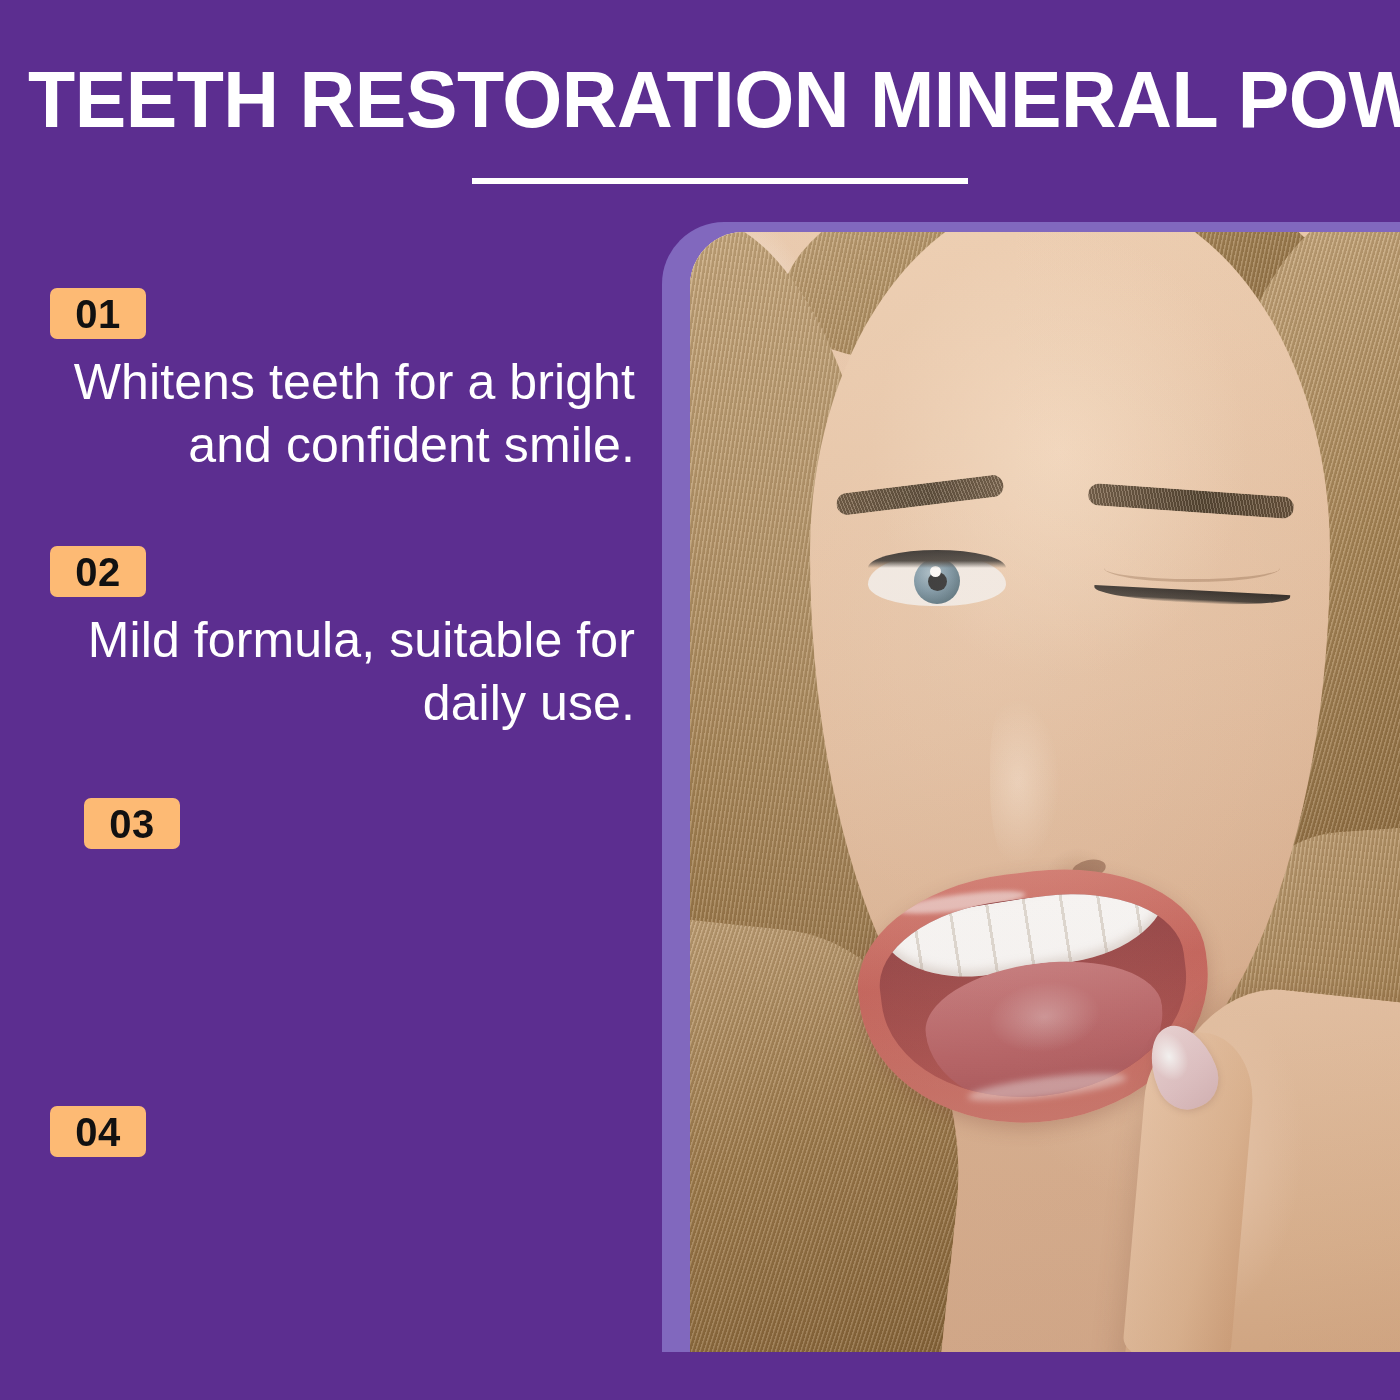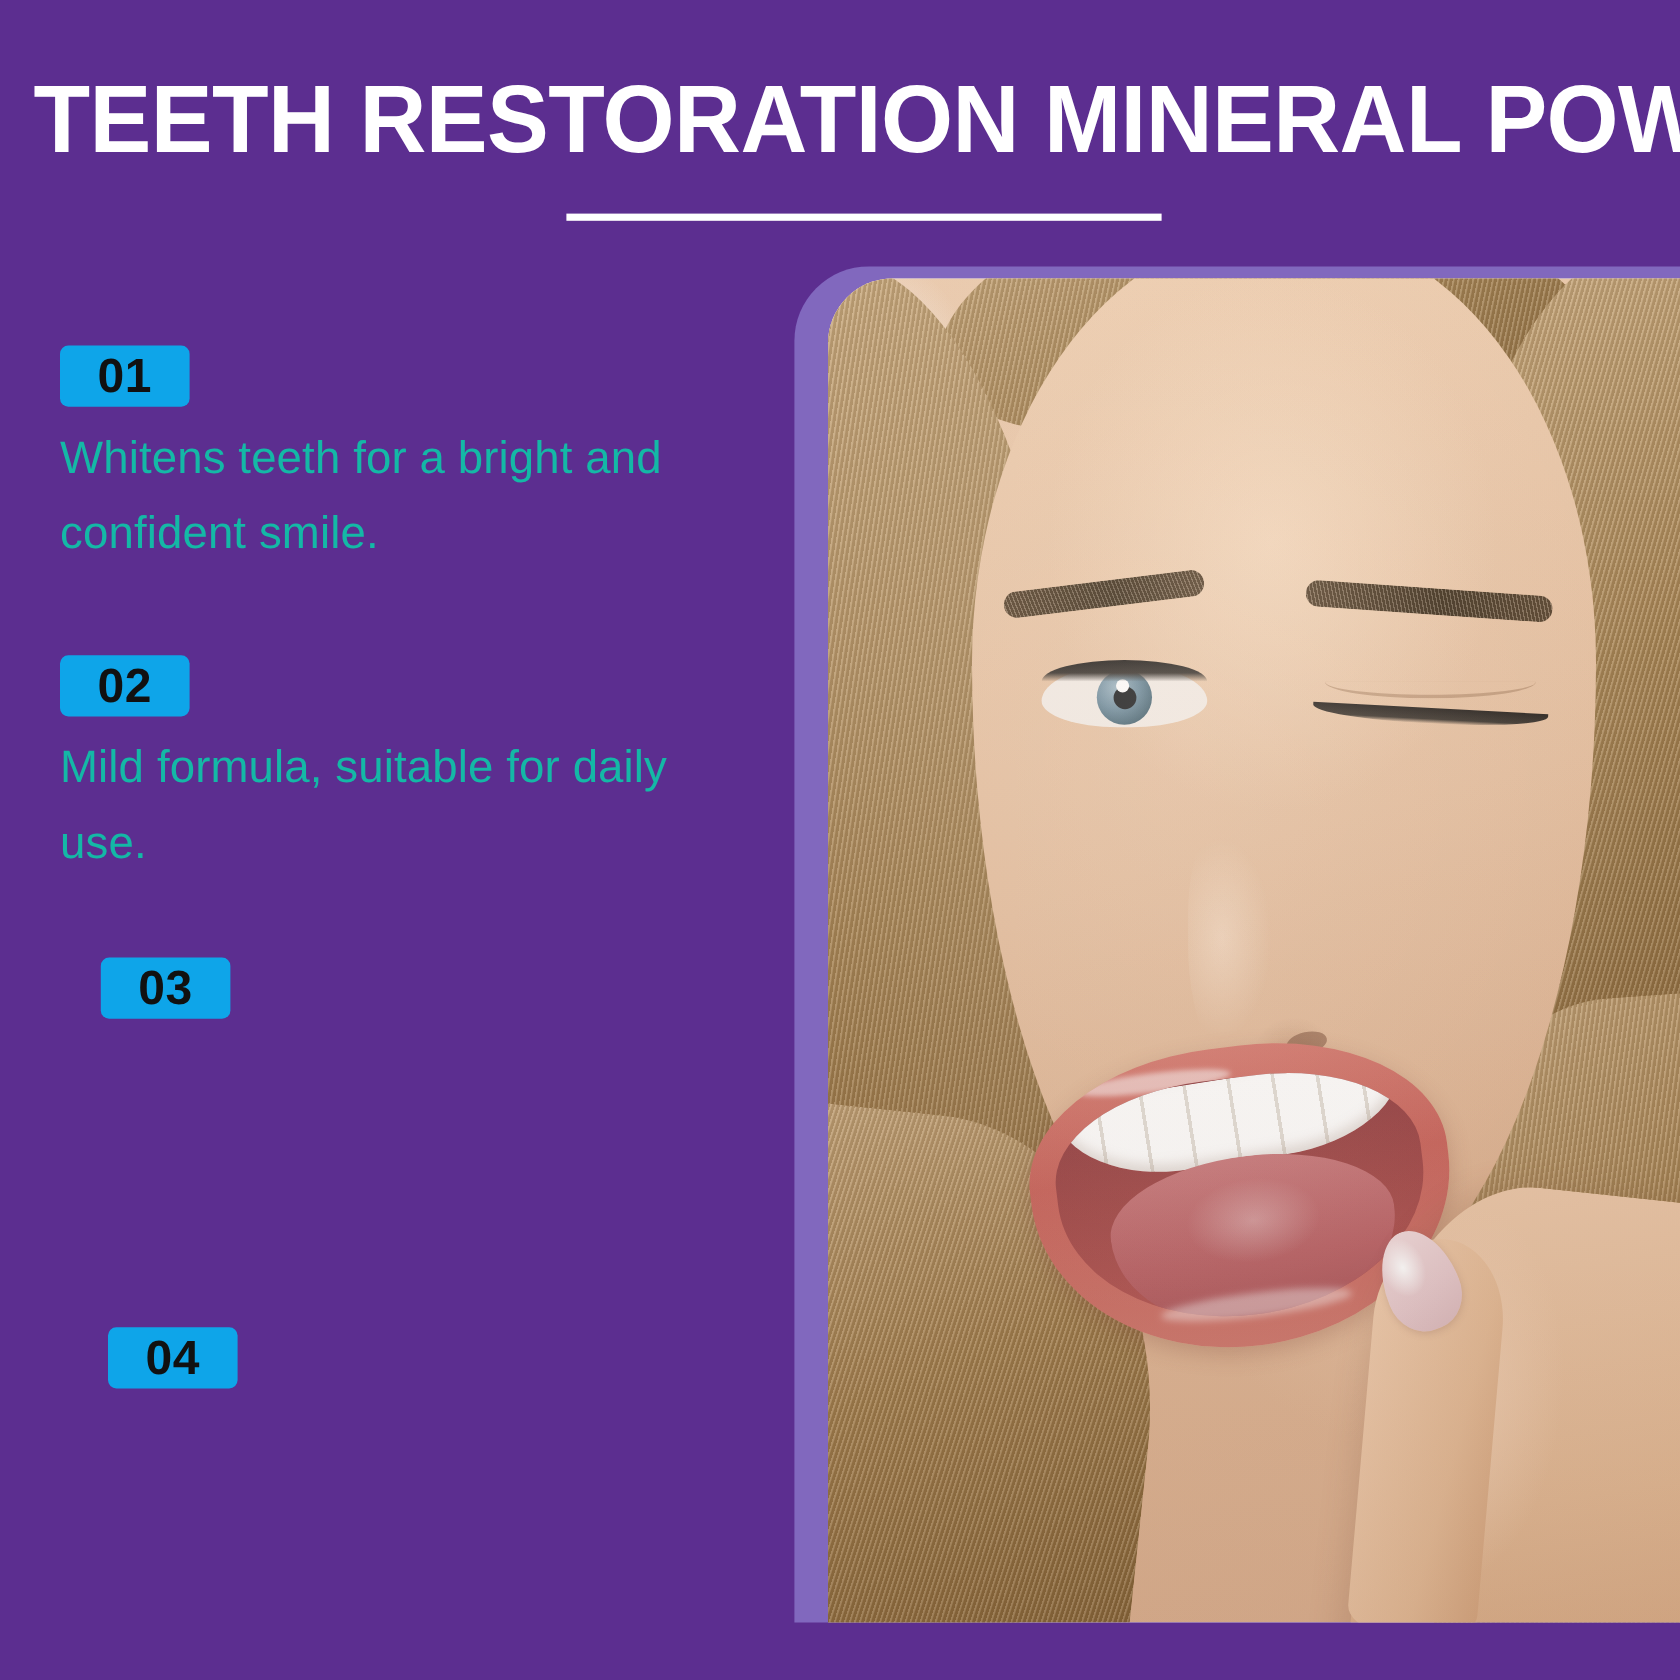--- a/index.html
+++ b/index.html
@@ -52,46 +52,47 @@
     position:absolute;
     left:0; top:288px;
     width:660px; height:1010px;
   }
 
   .feature-item { position:absolute; left:50px; width:600px; }
 
   .feature-item[data-index="0"] { top:0px;   }
   .feature-item[data-index="1"] { top:258px; }
   .feature-item[data-index="2"] { top:510px;margin-left:34px; }
-  .feature-item[data-index="3"] { top:818px;margin-left:40px; }
+  .feature-item[data-index="3"] { top:818px; }
 
   .feature-badge {
     display:inline-flex;
     align-items:center;
     justify-content:center;
-    width:108px; height:51px;
-    background:#0ea5e9;
+    width:96px; height:51px;
+    background:#fdba74;
     border-radius:7px;
     color:#111111;
     font-family:"Liberation Sans Narrow","Liberation Sans", sans-serif;
     font-weight:700;
     font-size:40px;
     line-height:1;
     letter-spacing:0.5px;
   }
 
   .feature-text {
     margin-top:12px;
-    color:#14b8a6;
+    color:#ffffff;
     font-family:"Liberation Sans", sans-serif;
     font-weight:400;
-    font-size:38px;
+    font-size:50px;
     line-height:63px;
     letter-spacing:0.1px;
     width:585px;
+    text-align:right;
   }
 
   
   #photo-panel {
     position:absolute;
     left:662px; top:222px;
     width:738px; height:1130px;
     background:#8168BE;
     border-top-left-radius:62px;
     overflow:hidden;

